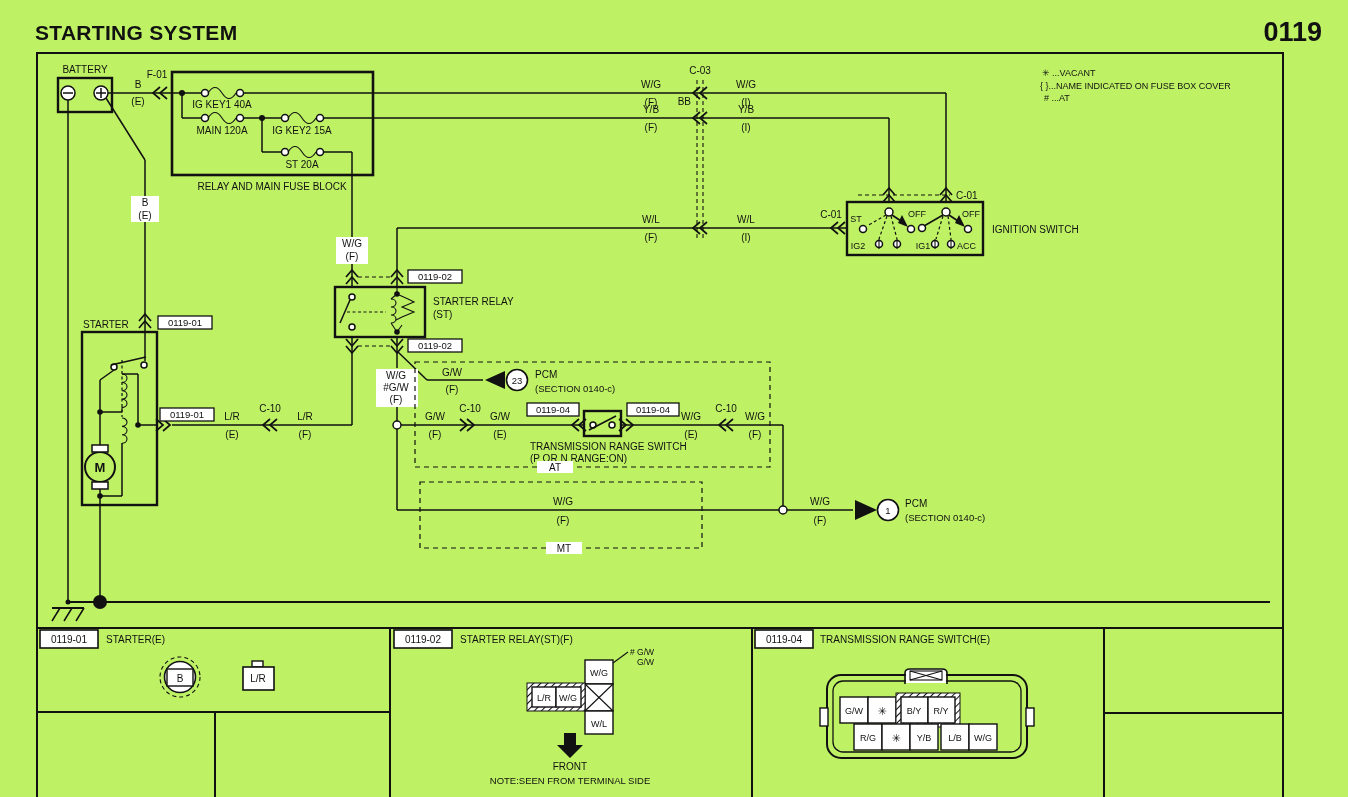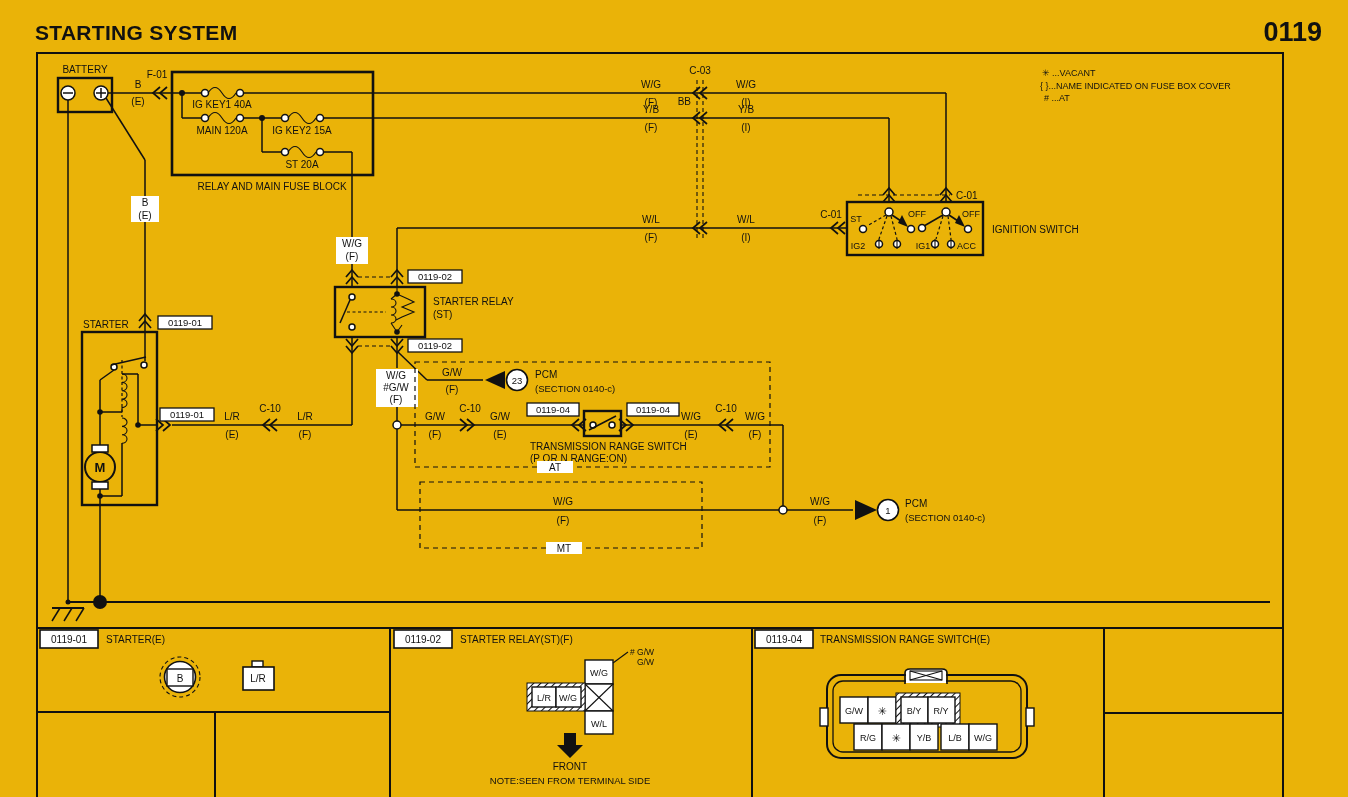--- a/index.html
+++ b/index.html
@@ -1,16 +1,16 @@
 <!DOCTYPE html>
 <html><head>
 <meta charset="utf-8">
 <style>
   html,body{margin:0;padding:0;background:#fff;}
-  #stage{position:relative;width:1348px;height:797px;background:#eab308;overflow:hidden;}
+  #stage{position:relative;width:1348px;height:797px;background:#bef264;overflow:hidden;}
   svg text{font-family:"Liberation Sans","DejaVu Sans",sans-serif;fill:#111;font-size:10px;}
   .tm{text-anchor:middle}.te{text-anchor:end}
   .t8{font-size:8.5px}.t9{font-size:9px}.t95{font-size:9.5px}.t11{font-size:11px}
   .title{font-size:21px;font-weight:700;letter-spacing:.3px}
   .pnum{font-size:27px;font-weight:700}
   .w{fill:none;stroke:#111;stroke-width:1.5}
   .w1{fill:none;stroke:#111;stroke-width:1.1}
   .b2{fill:none;stroke:#111;stroke-width:2}
   .b24{fill:none;stroke:#111;stroke-width:2.4}
   .b26{fill:none;stroke:#111;stroke-width:2.6}

